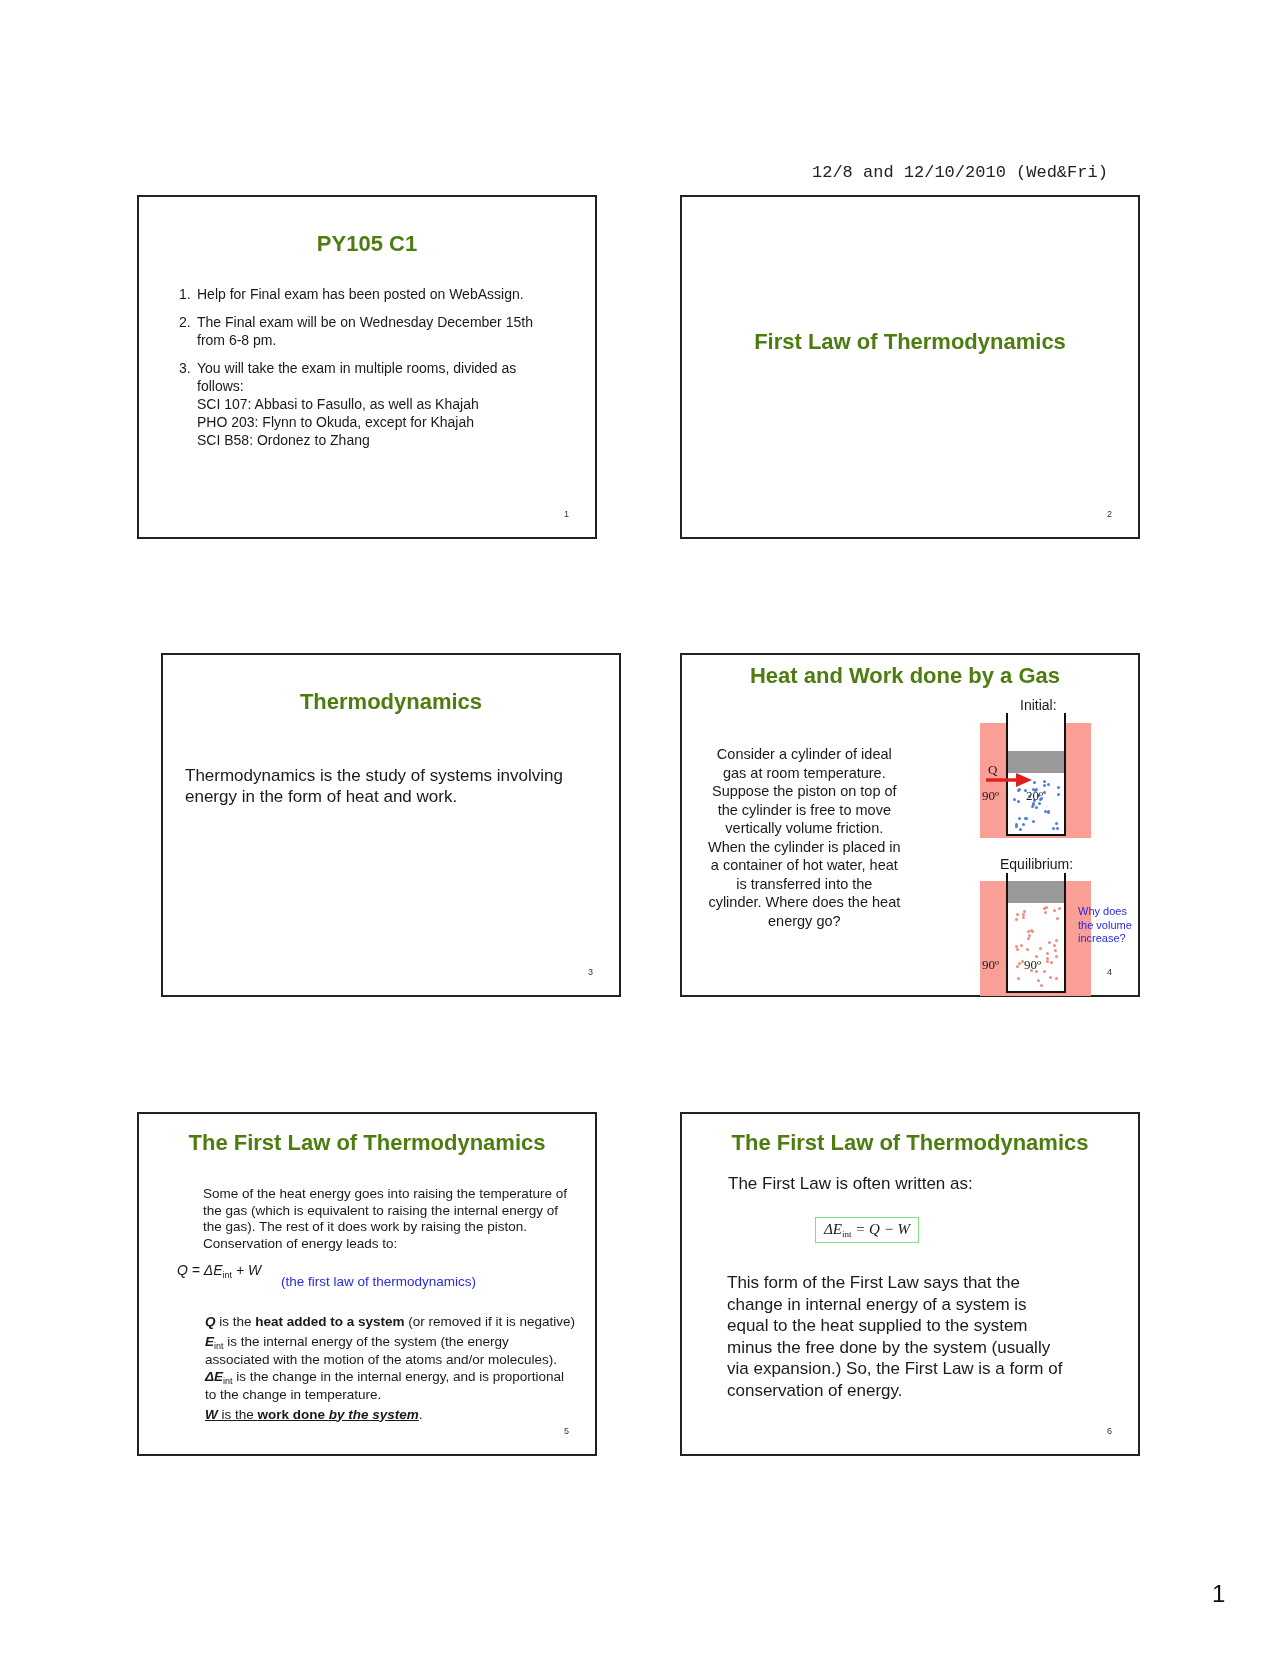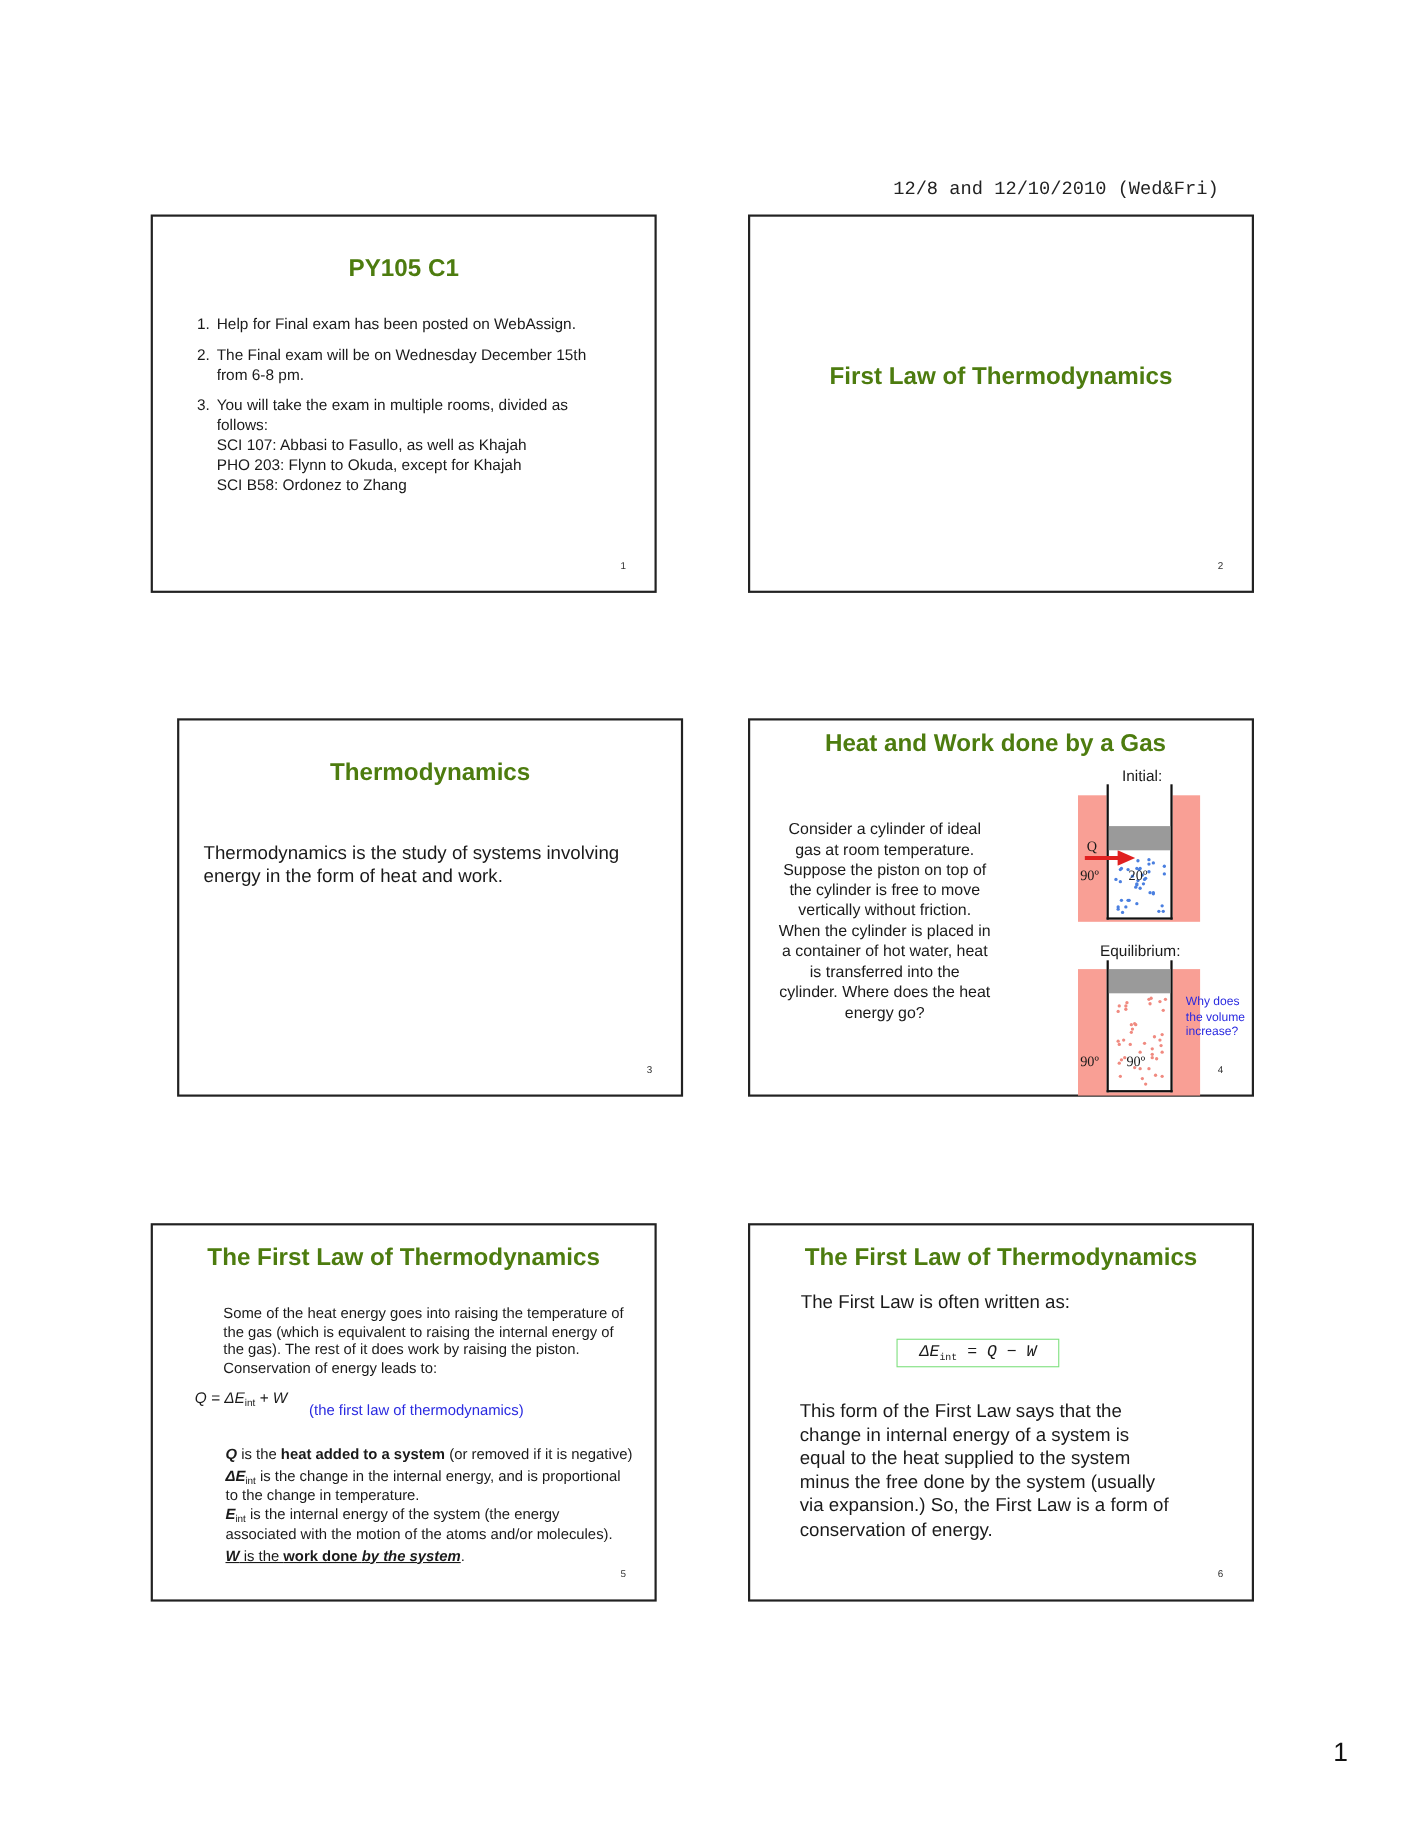--- a/index.html
+++ b/index.html
@@ -16,21 +16,21 @@
   .t17 { font-size: 17px; line-height: 21px; }
   .t16 { font-size: 13.5px; line-height: 16.5px; margin-left: 47px; }
   ol.agenda { margin: 0; padding: 0; list-style: none; }
   ol.agenda li { position: relative; padding-left: 18px; margin-bottom: 10px; font-size: 14px; line-height: 18px; }
   ol.agenda li .num { position: absolute; left: 0; }
   .sub { font-size: 9px; vertical-align: -3px; }
   .italic { font-style: italic; }
   .bold { font-weight: bold; }
   .ul { text-decoration: underline; }
   .blue { color: #2a2ae0; }
-  .eqbox { position: absolute; border: 1.5px solid #7ee07e; padding: 3px 20px; font-size: 15px; font-family: Liberation Mono, monospace; }
+  .eqbox { position: absolute; border: 1.5px solid #7ee07e; padding: 3px 8px; font-size: 15px; font-family: Liberation Serif, serif; }
   .pink { position: absolute; background: #f99f95; }
   .cyl { position: absolute; border-left: 2px solid #111; border-right: 2px solid #111; box-sizing: border-box; background: #fff; }
   .cyl.bottom { border-bottom: 2px solid #111; }
   .piston { position: absolute; background: #9a9a9a; }
   .dot { position: absolute; width: 3px; height: 3px; border-radius: 50%; }
   .serif { font-family: "Liberation Serif", serif; font-size: 13px; }
   .pagenum { position: absolute; left: 1212px; top: 1580px; font-size: 24px; color: #111; }
 </style>
 </head>
 <body>
@@ -75,21 +75,21 @@
   <div class="slidenum">3</div>
 </div>
 
 <div class="slide s4">
   <div class="title" style="top:8px;font-size:22px;padding-right:10px;">Heat and Work done by a Gas</div>
   <div class="abs t15" style="left:26px;top:90px;text-align:center;">
     <div>Consider a cylinder of ideal</div>
     <div>gas at room temperature.</div>
     <div>Suppose the piston on top of</div>
     <div>the cylinder is free to move</div>
-    <div>vertically without friction.</div>
+    <div>vertically volume friction.</div>
     <div>When the cylinder is placed in</div>
     <div>a container of hot water, heat</div>
     <div>is transferred into the</div>
     <div>cylinder. Where does the heat</div>
     <div>energy go?</div>
   </div>
 
   <div class="abs" style="left:338px;top:42px;font-size:14px;">Initial:</div>
   <div class="pink" style="left:298px;top:68px;width:111px;height:115px;"></div>
   <div class="cyl bottom" style="left:324px;top:58px;width:60px;height:123px;">
@@ -215,26 +215,26 @@
   <div class="abs italic" style="left:38px;top:148px;font-size:14px;">
     <span>Q = ΔE</span><span class="sub" style="font-style:normal;">int</span><span> + W</span>
   </div>
   <div class="abs blue" style="left:142px;top:160px;font-size:13.5px;">(the first law of thermodynamics)</div>
 
   <div class="abs t16" style="left:19px;top:200px;width:430px;">
     <div style="margin-bottom:3px;">
       <span class="bold italic">Q</span><span> is the </span><span class="bold">heat added to a system</span><span> (or removed if it is negative)</span>
     </div>
     <div>
+      <span class="bold italic">E</span><span class="sub">int</span><span> is the internal energy of the system (the energy</span>
+      <div style="margin-top:-2px;">associated with the motion of the atoms and/or molecules).</div>
+    </div>
+    <div>
       <span class="bold italic">ΔE</span><span class="sub">int</span><span> is the change in the internal energy, and is proportional</span>
       <div style="margin-top:-2px;">to the change in temperature.</div>
-    </div>
-    <div>
-      <span class="bold italic">E</span><span class="sub">int</span><span> is the internal energy of the system (the energy</span>
-      <div style="margin-top:-2px;">associated with the motion of the atoms and/or molecules).</div>
     </div>
     <div style="margin-top:3px;">
       <span class="ul"><span class="bold italic">W</span><span> is the </span><span class="bold">work done </span><span class="bold italic">by the system</span></span><span>.</span>
     </div>
   </div>
   <div class="slidenum">5</div>
 </div>
 
 <div class="slide s6">
   <div class="title" style="top:16px;font-size:22px;">The First Law of Thermodynamics</div>

